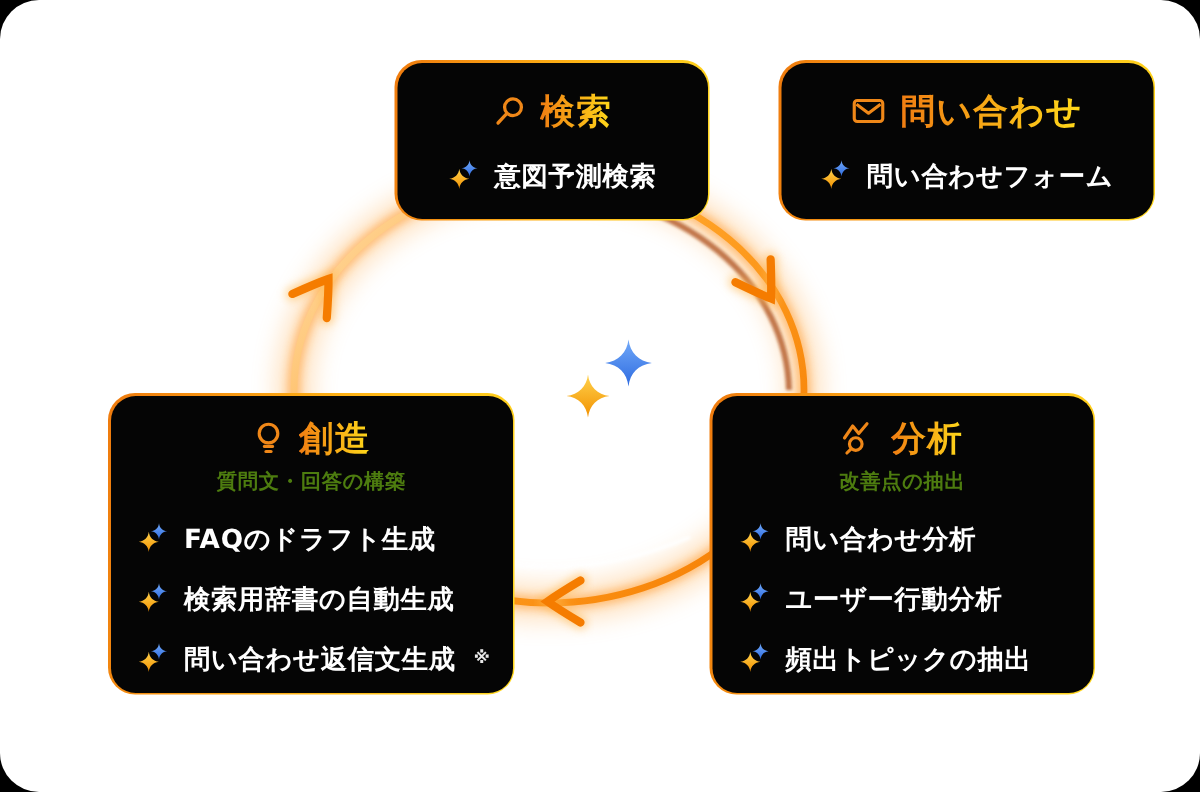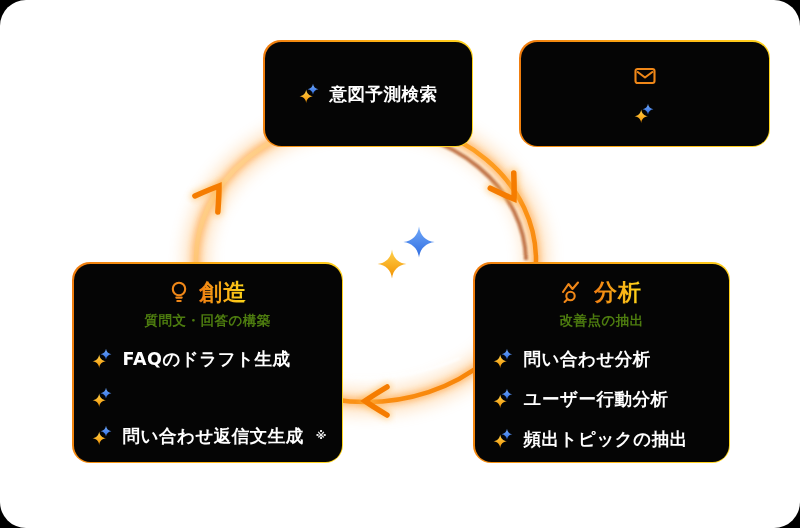--- a/index.html
+++ b/index.html
@@ -94,46 +94,55 @@
         <stop offset="0" stop-color="#ffd24d"></stop>
           <stop offset="1" stop-color="#f29100"></stop>
       </linearGradient>
     </defs>
     <path transform="translate(51,29) scale(1.3)" fill="url(#cblue)" d="M0,-12 C0.8,-5.2 5.2,-0.8 12,0 C5.2,0.8 0.8,5.2 0,12 C-0.8,5.2 -5.2,0.8 -12,0 C-5.2,-0.8 -0.8,-5.2 0,-12 Z"></path>
     <path transform="translate(24,51) scale(1.2)" fill="url(#corange)" d="M0,-12 C0.8,-5.2 5.2,-0.8 12,0 C5.2,0.8 0.8,5.2 0,12 C-0.8,5.2 -5.2,0.8 -12,0 C-5.2,-0.8 -0.8,-5.2 0,-12 Z"></path>
   </svg>
 
   <div class="card card-search">
     <div class="card-inner">
+      <div class="title-row">
+        <svg class="ticon" width="23" height="23" viewBox="0 0 23 23">
+          <circle cx="14" cy="8.5" r="5.6" fill="none" stroke="#ef8718" stroke-width="2.2"></circle>
+          <line x1="9.8" y1="12.8" x2="4" y2="19" stroke="#ef8718" stroke-width="2.2" stroke-linecap="round"></line>
+        </svg>
+        <span class="title-text">検索</span>
+      </div>
       <div class="items items-center">
         <div class="item-row">
           <svg class="spark" width="21" height="21" viewBox="0 0 21 21">
             <path transform="translate(14,6.2) scale(0.45)" fill="url(#cblue)" d="M0,-12 C0.8,-5.2 5.2,-0.8 12,0 C5.2,0.8 0.8,5.2 0,12 C-0.8,5.2 -5.2,0.8 -12,0 C-5.2,-0.8 -0.8,-5.2 0,-12 Z"></path>
             <path transform="translate(7.2,13.2) scale(0.56)" fill="url(#corange)" d="M0,-12 C0.8,-5.2 5.2,-0.8 12,0 C5.2,0.8 0.8,5.2 0,12 C-0.8,5.2 -5.2,0.8 -12,0 C-5.2,-0.8 -0.8,-5.2 0,-12 Z"></path>
           </svg>
           <span class="item-text">意図予測検索</span>
         </div>
       </div>
     </div>
   </div>
 
   <div class="card card-inquiry">
     <div class="card-inner">
       <div class="title-row">
         <svg class="ticon" width="24" height="24" viewBox="0 0 24 24">
           <rect x="2.5" y="5" width="19" height="14" rx="2" fill="none" stroke="#ef8718" stroke-width="2.1"></rect>
           <polyline points="4,7.5 12,13.5 20,7.5" fill="none" stroke="#ef8718" stroke-width="2.1" stroke-linejoin="round"></polyline>
         </svg>
+        <span class="title-text">問い合わせ</span>
       </div>
       <div class="items items-center">
         <div class="item-row">
           <svg class="spark" width="21" height="21" viewBox="0 0 21 21">
             <path transform="translate(14,6.2) scale(0.45)" fill="url(#cblue)" d="M0,-12 C0.8,-5.2 5.2,-0.8 12,0 C5.2,0.8 0.8,5.2 0,12 C-0.8,5.2 -5.2,0.8 -12,0 C-5.2,-0.8 -0.8,-5.2 0,-12 Z"></path>
             <path transform="translate(7.2,13.2) scale(0.56)" fill="url(#corange)" d="M0,-12 C0.8,-5.2 5.2,-0.8 12,0 C5.2,0.8 0.8,5.2 0,12 C-0.8,5.2 -5.2,0.8 -12,0 C-5.2,-0.8 -0.8,-5.2 0,-12 Z"></path>
           </svg>
+          <span class="item-text">問い合わせフォーム</span>
         </div>
       </div>
     </div>
   </div>
 
   <div class="card card-create">
     <div class="card-inner">
       <div class="title-row">
         <svg class="ticon" width="22" height="24" viewBox="0 0 22 24">
           <circle cx="11" cy="9" r="6.2" fill="none" stroke="#ef8718" stroke-width="2.1"></circle>
@@ -149,20 +158,21 @@
             <path transform="translate(14,6.2) scale(0.45)" fill="url(#cblue)" d="M0,-12 C0.8,-5.2 5.2,-0.8 12,0 C5.2,0.8 0.8,5.2 0,12 C-0.8,5.2 -5.2,0.8 -12,0 C-5.2,-0.8 -0.8,-5.2 0,-12 Z"></path>
             <path transform="translate(7.2,13.2) scale(0.56)" fill="url(#corange)" d="M0,-12 C0.8,-5.2 5.2,-0.8 12,0 C5.2,0.8 0.8,5.2 0,12 C-0.8,5.2 -5.2,0.8 -12,0 C-5.2,-0.8 -0.8,-5.2 0,-12 Z"></path>
           </svg>
           <span class="item-text">FAQのドラフト生成</span>
         </div>
         <div class="item-row">
           <svg class="spark" width="21" height="21" viewBox="0 0 21 21">
             <path transform="translate(14,6.2) scale(0.45)" fill="url(#cblue)" d="M0,-12 C0.8,-5.2 5.2,-0.8 12,0 C5.2,0.8 0.8,5.2 0,12 C-0.8,5.2 -5.2,0.8 -12,0 C-5.2,-0.8 -0.8,-5.2 0,-12 Z"></path>
             <path transform="translate(7.2,13.2) scale(0.56)" fill="url(#corange)" d="M0,-12 C0.8,-5.2 5.2,-0.8 12,0 C5.2,0.8 0.8,5.2 0,12 C-0.8,5.2 -5.2,0.8 -12,0 C-5.2,-0.8 -0.8,-5.2 0,-12 Z"></path>
           </svg>
+          <span class="item-text">検索用辞書の自動生成</span>
         </div>
         <div class="item-row">
           <svg class="spark" width="21" height="21" viewBox="0 0 21 21">
             <path transform="translate(14,6.2) scale(0.45)" fill="url(#cblue)" d="M0,-12 C0.8,-5.2 5.2,-0.8 12,0 C5.2,0.8 0.8,5.2 0,12 C-0.8,5.2 -5.2,0.8 -12,0 C-5.2,-0.8 -0.8,-5.2 0,-12 Z"></path>
             <path transform="translate(7.2,13.2) scale(0.56)" fill="url(#corange)" d="M0,-12 C0.8,-5.2 5.2,-0.8 12,0 C5.2,0.8 0.8,5.2 0,12 C-0.8,5.2 -5.2,0.8 -12,0 C-5.2,-0.8 -0.8,-5.2 0,-12 Z"></path>
           </svg>
           <span class="item-text">問い合わせ返信文生成</span>
           <span class="foot-mark">※</span>
         </div>
       </div>

